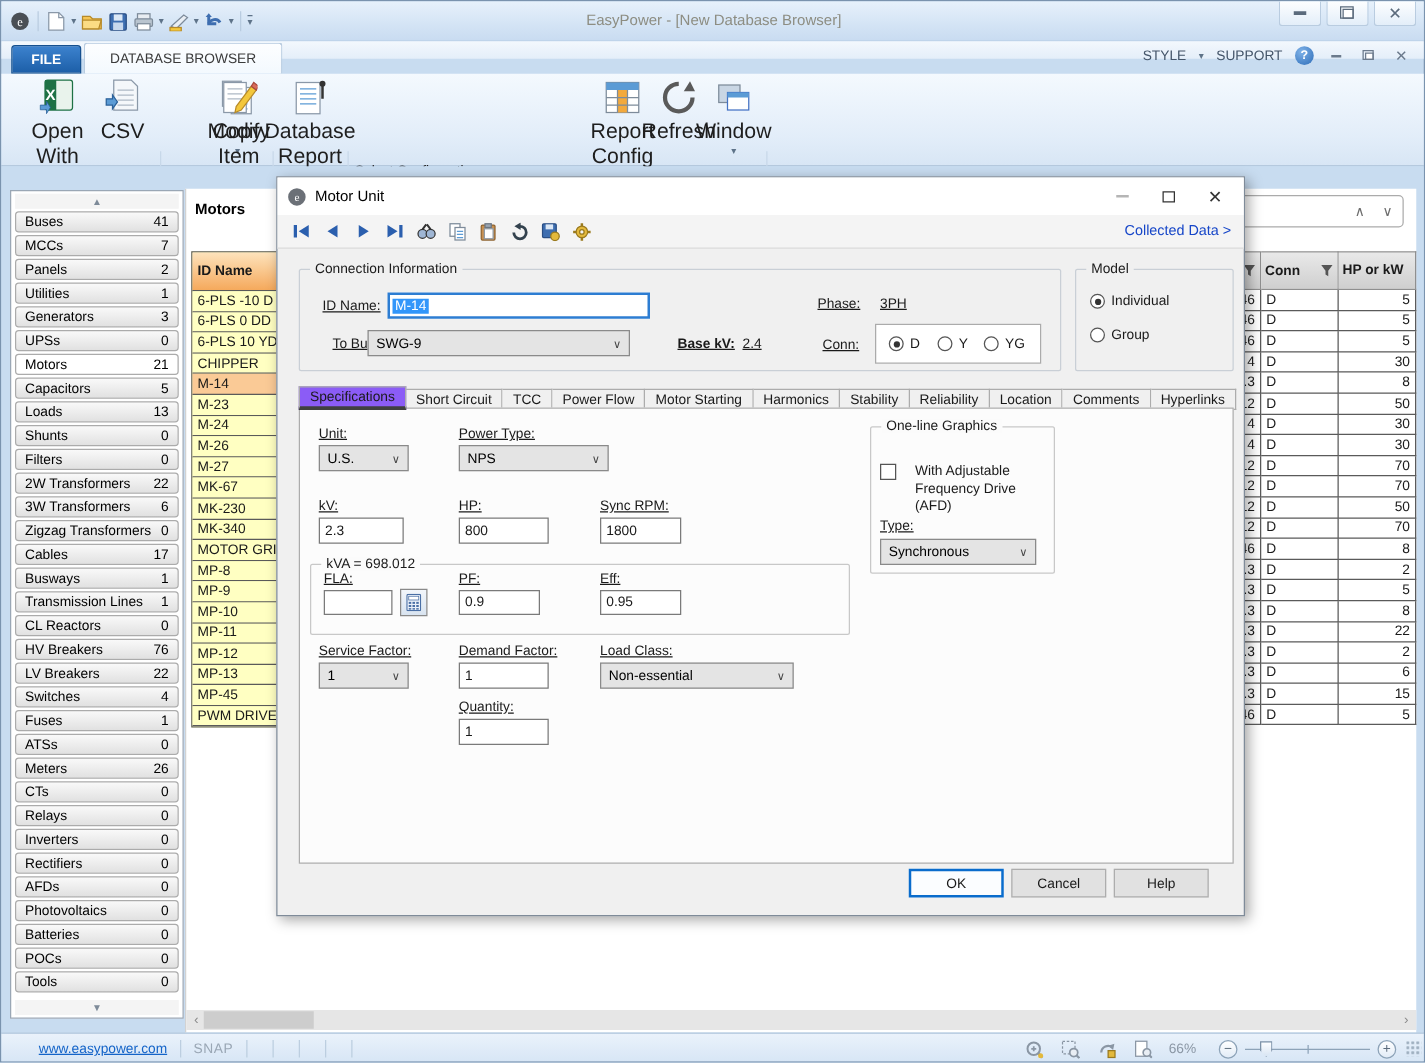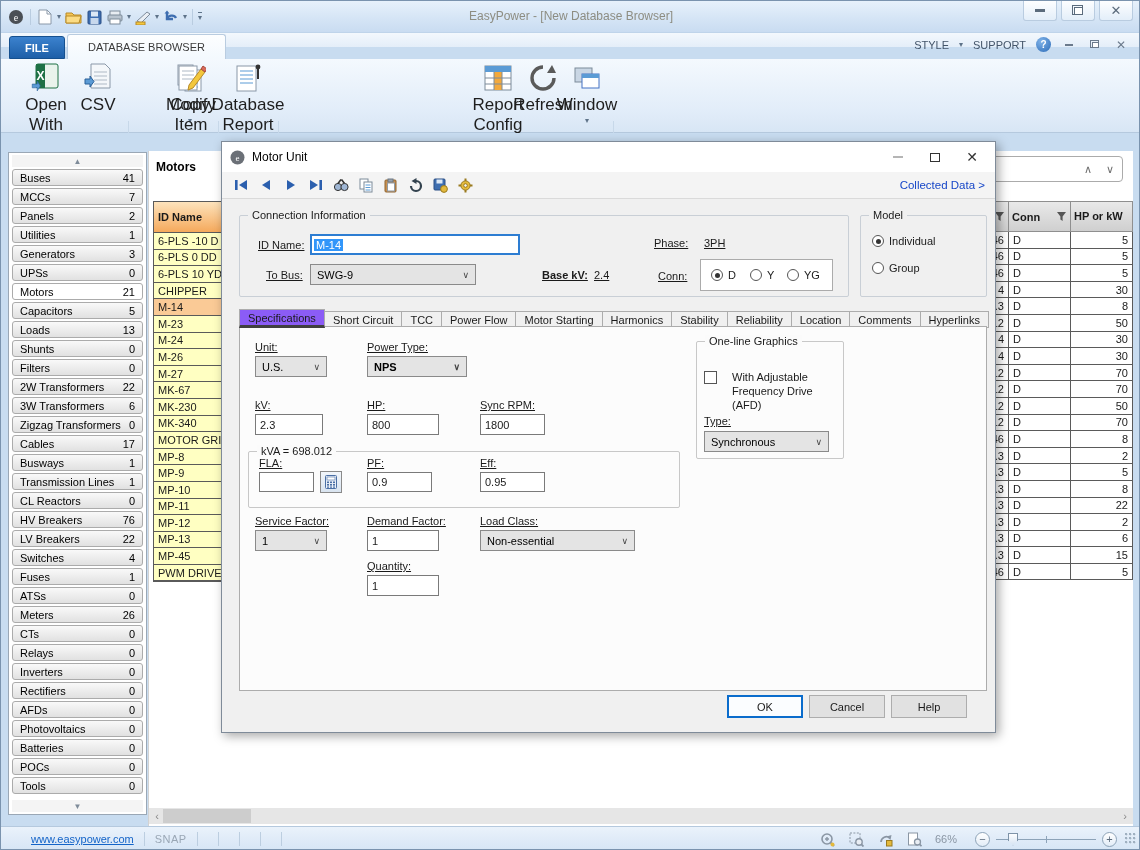--- a/index.html
+++ b/index.html
@@ -770,21 +770,21 @@
     <div class="dlg-body">
 
       <div class="groupbox" style="left:17px;top:16px;width:610px;height:82px;">
         <span class="gb-label">Connection Information</span>
       </div>
       <span class="f-label" style="left:36px;top:40px;">ID Name:</span>
       <div class="t-input sel-input" style="left:88px;top:35px;width:210px;height:21px;">
         <span class="sel-text">M-14</span>
       </div>
       <span class="f-label" style="left:44px;top:70px;">To Bus:</span>
-      <div class="combo" style="left:88px;top:65px;width:166px;height:21px;">
+      <div class="combo" style="left:72px;top:65px;width:210px;height:21px;">
         <span>SWG-9</span>
         <span class="chev">∨</span>
       </div>
       <span class="f-label" style="left:320px;top:70px;font-weight:bold;">Base kV:</span>
       <span class="f-label" style="left:372px;top:70px;">2.4</span>
       <span class="f-label" style="left:432px;top:38px;">Phase:</span>
       <span class="f-label" style="left:482px;top:38px;">3PH</span>
       <span class="f-label" style="left:436px;top:71px;">Conn:</span>
       <div class="abs" style="left:478px;top:60px;width:133px;height:32px;background:#fff;border:1px solid #ABABAB;"></div>
       <div class="radio-row" style="left:489px;top:70px;">
@@ -826,21 +826,21 @@
           <div class="dtab">Hyperlinks</div>
         </div>
       <div class="tabpage"></div>
 
       <span class="f-label" style="left:33px;top:142px;z-index:2;">Unit:</span>
       <div class="combo" style="left:33px;top:157px;width:72px;height:21px;z-index:2;">
         <span>U.S.</span>
           <span class="chev">∨</span>
       </div>
       <span class="f-label" style="left:145px;top:142px;z-index:2;">Power Type:</span>
-      <div class="combo" style="left:145px;top:157px;width:100px;height:21px;z-index:2;font-weight:bold;">
+      <div class="combo" style="left:145px;top:157px;width:120px;height:21px;z-index:2;">
         <span>NPS</span>
           <span class="chev">∨</span>
       </div>
 
       <span class="f-label" style="left:33px;top:200px;z-index:2;">kV:</span>
       <div class="t-input" style="left:33px;top:215px;width:68px;height:21px;z-index:2;">
           <span>2.3</span>
         </div>
       <span class="f-label" style="left:145px;top:200px;z-index:2;">HP:</span>
       <div class="t-input" style="left:145px;top:215px;width:72px;height:21px;z-index:2;">

